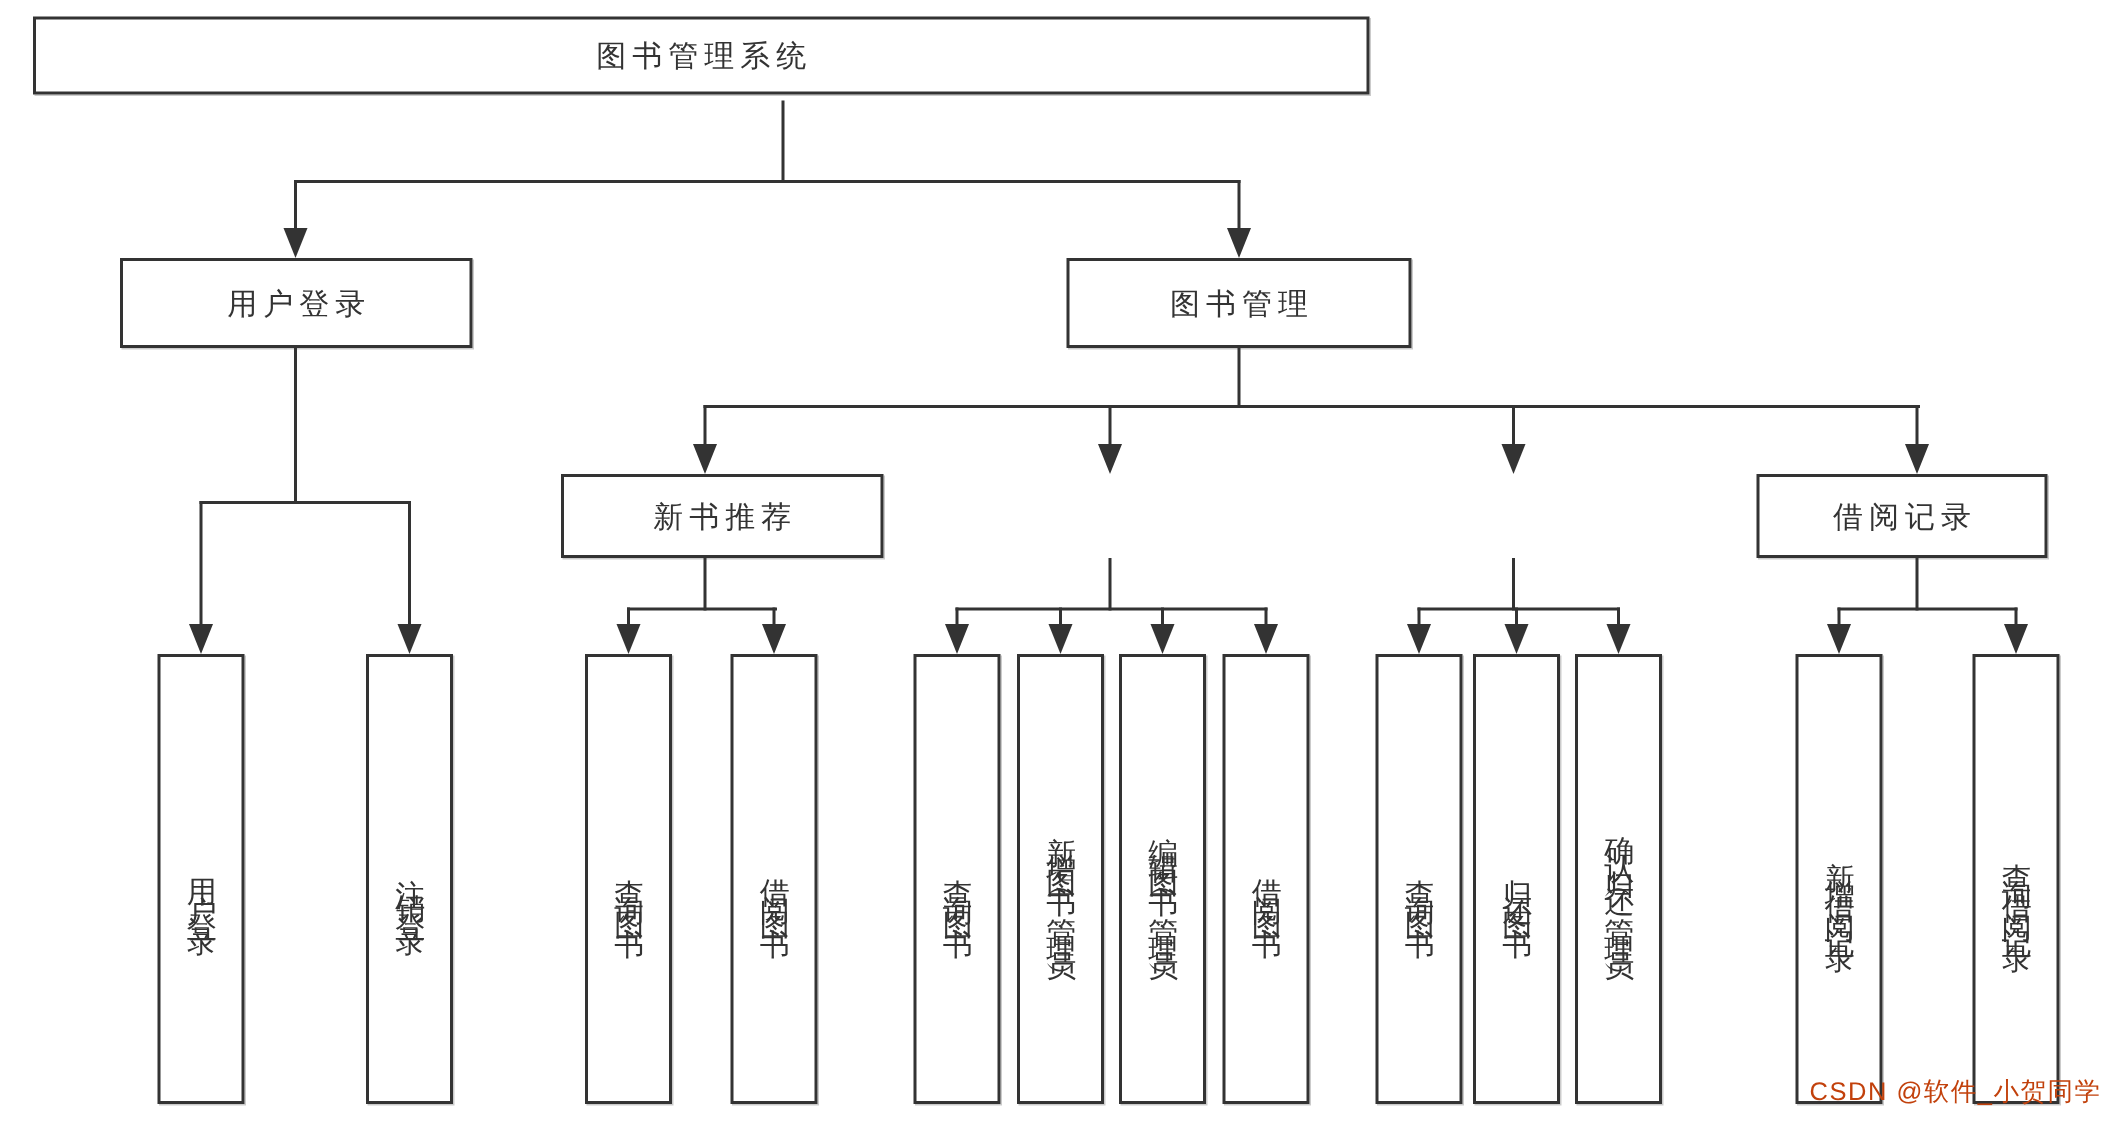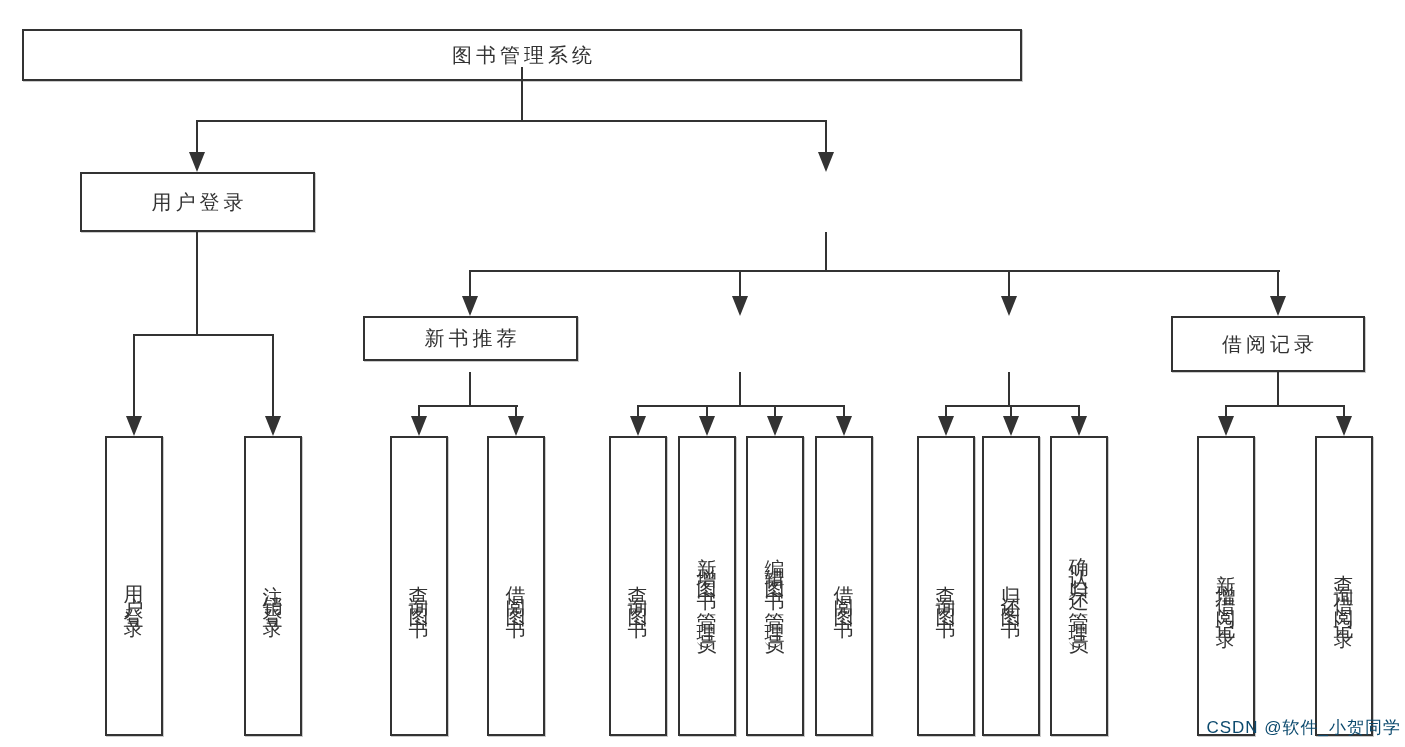--- a/index.html
+++ b/index.html
@@ -25,63 +25,66 @@
     margin-bottom:-11px;
   }
   .vline{position:absolute;width:2px;background:#333;}
   .hline{position:absolute;height:2px;background:#333;}
   .arrow{
     position:absolute;width:0;height:0;
     border-left:8px solid transparent;border-right:8px solid transparent;
     border-top:20px solid #333;
   }
   .watermark{
-    position:absolute;top:716px;right:4px;font-size:17px;color:#0c4a6e;
+    position:absolute;top:716px;right:4px;font-size:17px;color:#c2410c;
     letter-spacing:1px;white-space:nowrap;z-index:5;
   }
 </style>
 </head>
 <body>
 
 <div class="canvas">
 
-  <div class="box" style="left:22px;top:29px;width:1000px;height:52px">
+  <div class="box" style="left:22px;top:11px;width:891px;height:52px">
     <span class="hlabel">图书管理系统</span>
   </div>
 
   <div class="vline" style="left:521px;top:67px;height:55px"></div>
   <div class="hline" style="left:196px;top:120px;width:631px"></div>
   <div class="vline" style="left:196px;top:120px;height:33px"></div>
   <div class="arrow" style="left:189px;top:152px"></div>
   <div class="vline" style="left:825px;top:120px;height:33px"></div>
   <div class="arrow" style="left:818px;top:152px"></div>
 
   <div class="box" style="left:80px;top:172px;width:235px;height:60px">
     <span class="hlabel">用户登录</span>
+  </div>
+  <div class="box" style="left:711px;top:172px;width:230px;height:60px">
+    <span class="hlabel">图书管理</span>
   </div>
 
   <div class="vline" style="left:196px;top:232px;height:104px"></div>
   <div class="hline" style="left:133px;top:334px;width:141px"></div>
   <div class="vline" style="left:133px;top:334px;height:83px"></div>
   <div class="arrow" style="left:126px;top:416px"></div>
   <div class="vline" style="left:272px;top:334px;height:83px"></div>
   <div class="arrow" style="left:265px;top:416px"></div>
 
   <div class="vline" style="left:825px;top:232px;height:40px"></div>
   <div class="hline" style="left:469px;top:270px;width:811px"></div>
   <div class="vline" style="left:469px;top:270px;height:27px"></div>
   <div class="arrow" style="left:462px;top:296px"></div>
   <div class="vline" style="left:739px;top:270px;height:27px"></div>
   <div class="arrow" style="left:732px;top:296px"></div>
   <div class="vline" style="left:1008px;top:270px;height:27px"></div>
   <div class="arrow" style="left:1001px;top:296px"></div>
   <div class="vline" style="left:1277px;top:270px;height:27px"></div>
   <div class="arrow" style="left:1270px;top:296px"></div>
 
-  <div class="box" style="left:363px;top:316px;width:215px;height:45px">
+  <div class="box" style="left:374px;top:316px;width:215px;height:56px">
     <span class="hlabel">新书推荐</span>
   </div>
   <div class="box" style="left:1171px;top:316px;width:194px;height:56px">
     <span class="hlabel">借阅记录</span>
   </div>
 
   <div class="vline" style="left:469px;top:372px;height:35px"></div>
   <div class="hline" style="left:418px;top:405px;width:100px"></div>
   <div class="vline" style="left:418px;top:405px;height:12px"></div>
   <div class="arrow" style="left:411px;top:416px"></div>

